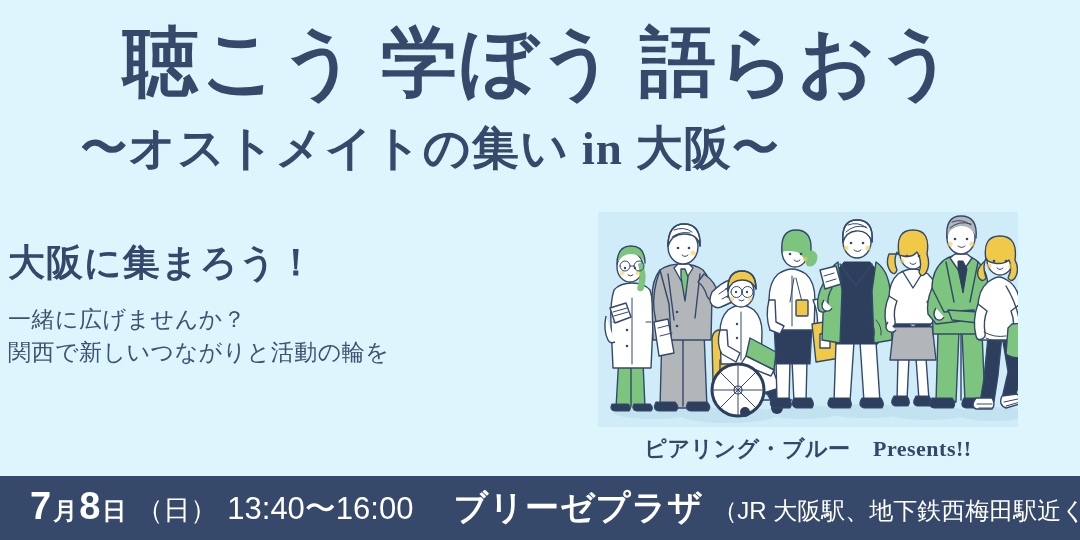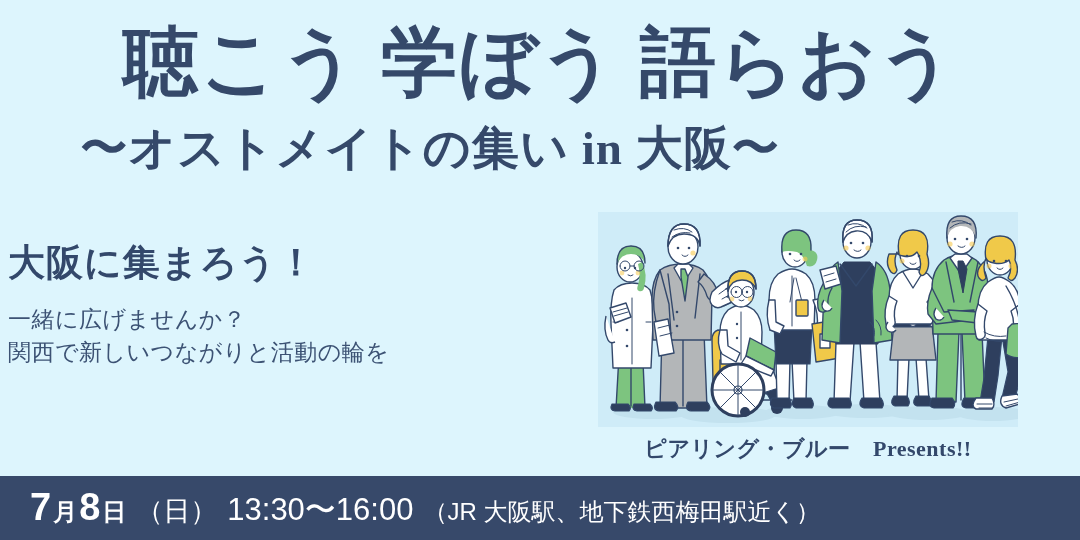--- a/index.html
+++ b/index.html
@@ -328,18 +328,19 @@
 
   <div class="presents">ピアリング・ブルー　Presents!!</div>
 
   <div class="bottombar">
     <div class="bar-inner">
       <span class="d-num">7</span>
       <span class="d-unit">月</span>
       <span class="d-num">8</span>
       <span class="d-unit">日</span>
       <span class="d-paren">（日）</span>
-      <span class="d-time">13:30〜16:00</span>
+      <span class="d-time">13:40〜16:00</span>
+      <span class="venue">ブリーゼプラザ</span>
       <span class="venue-note">（JR 大阪駅、地下鉄西梅田駅近く）</span>
     </div>
   </div>
 
 </div>
 
 </body></html>

